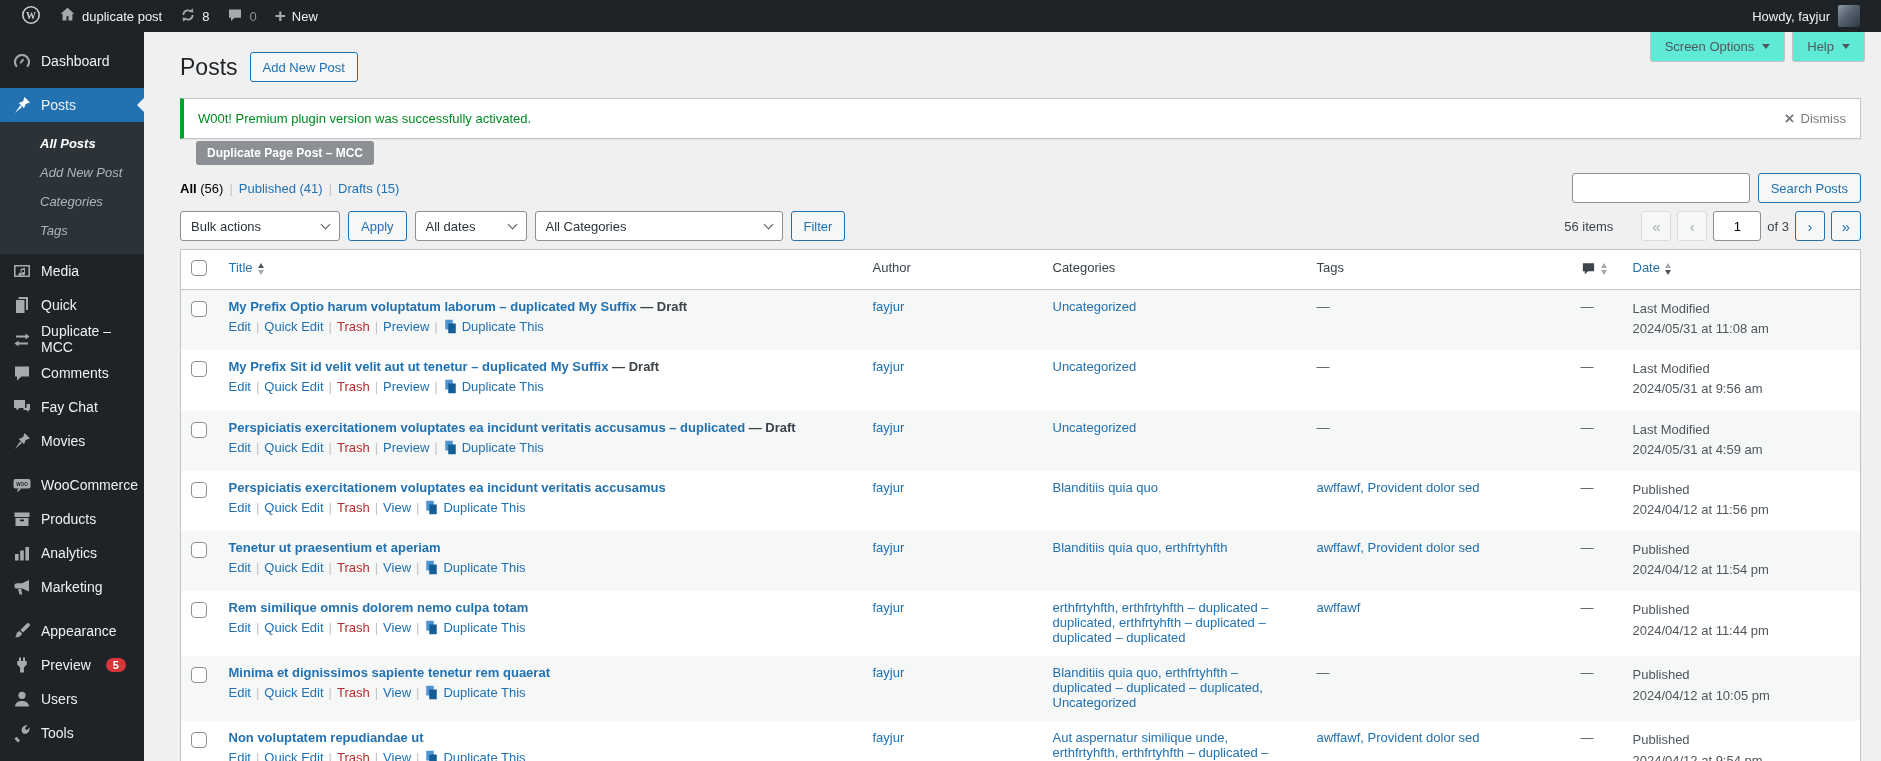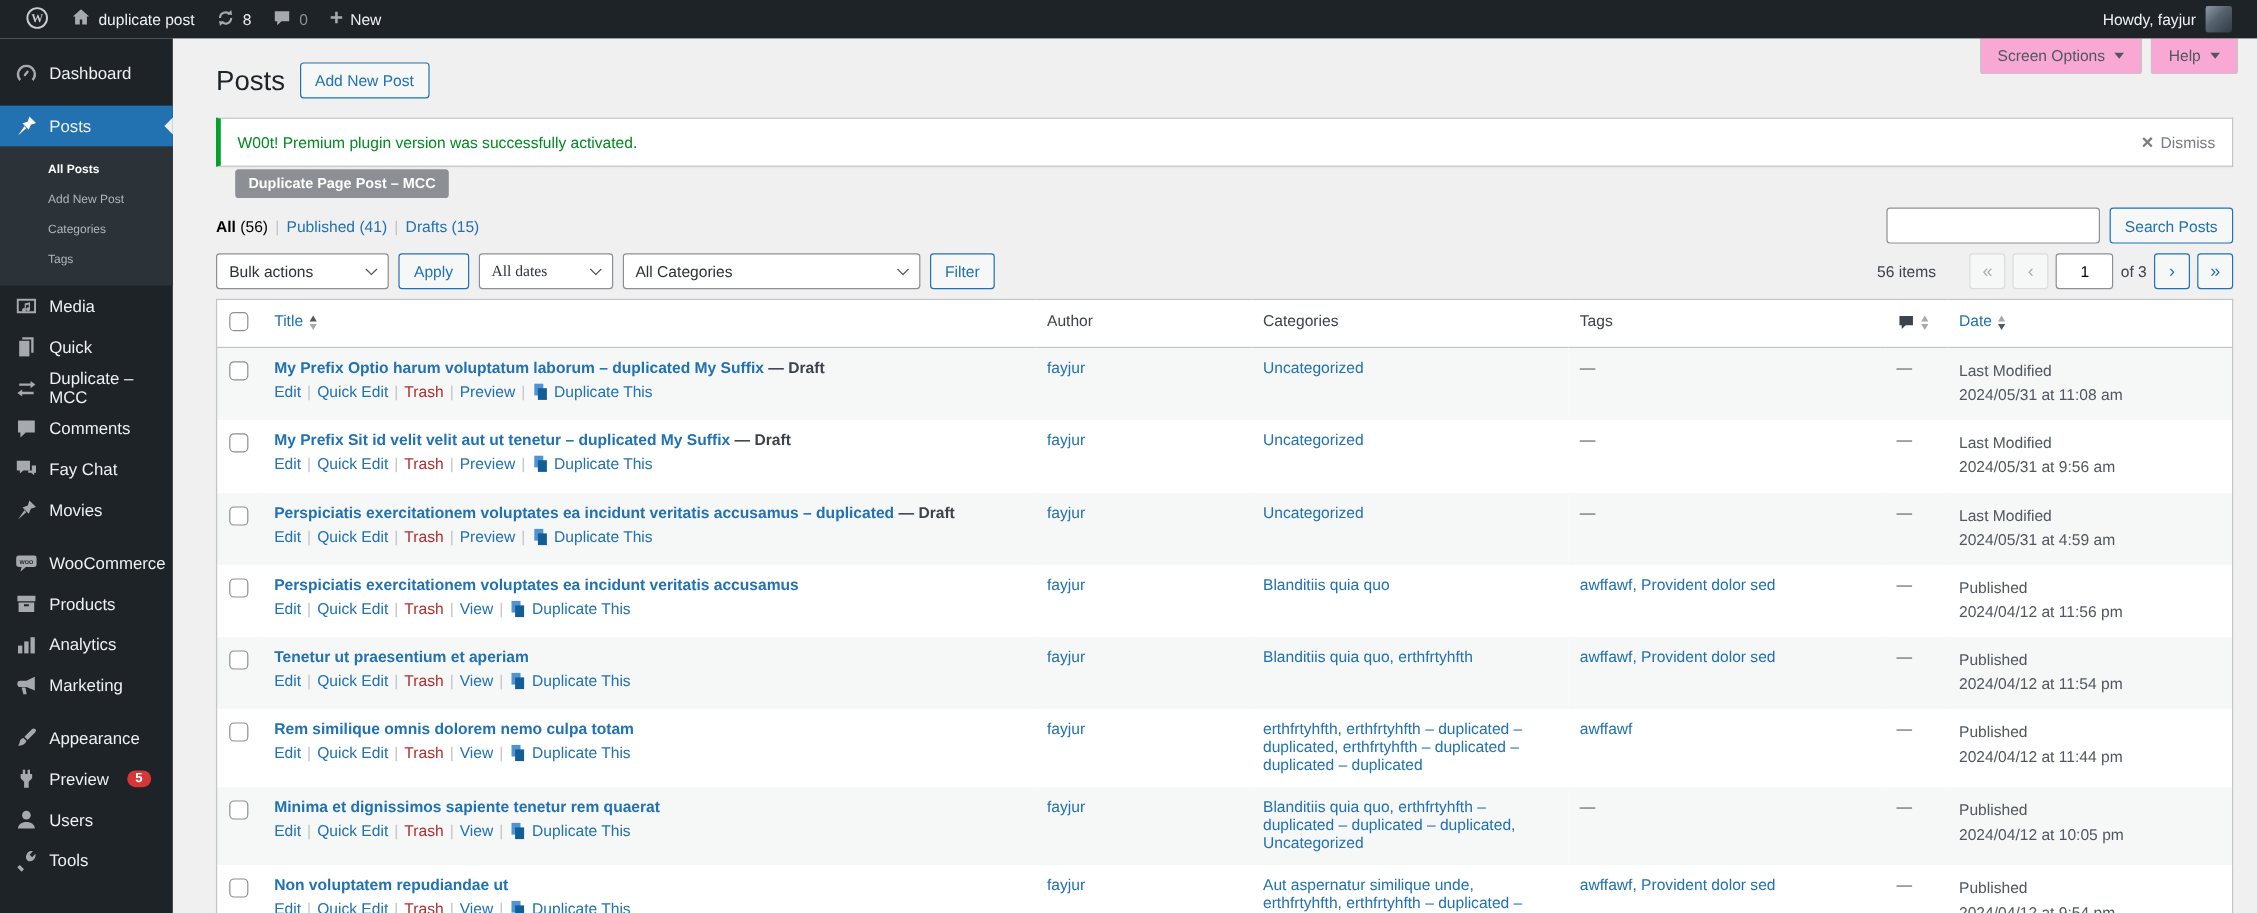--- a/index.html
+++ b/index.html
@@ -21,29 +21,29 @@
   
   .sidebar { position:absolute; top:32px; left:0; bottom:0; width:144px; background:#1d2327; padding-top:12px; }
   .menu-item { height:34px; display:flex; align-items:center; padding:0 12px; gap:9px; font-size:14px; color:#f0f0f1; cursor:pointer; position:relative; }
   .menu-item .micon { width:20px; height:20px; display:inline-flex; color:#a7aaad; flex:none; }
   .menu-item .micon svg { fill:currentColor; width:20px; height:20px; }
   .menu-item.active { background:#2271b1; }
   .menu-item.active .micon { color:#fff; }
   .menu-item.active::after { content:""; position:absolute; right:0; top:50%; margin-top:-7px;
     border:7px solid transparent; border-right:7px solid #f0f0f1; border-left:none; }
   .submenu { background:#2c3338; padding:7px 0 9px; }
-  .submenu-item { padding:7px 12px 7px 40px; font-size:10px; color:#b0b5ba; cursor:pointer; }
+  .submenu-item { padding:7px 12px 7px 40px; font-size:13px; color:#b0b5ba; cursor:pointer;font-style:italic; }
   .submenu-item.current { color:#fff; font-weight:bold; }
   .menu-sep { height:10px; }
   .count-badge { background:#d63638; color:#fff; font-size:11px; font-weight:bold; border-radius:9px; padding:1px 7px; margin-left:6px; }
 
   
   .content { position:absolute; top:32px; left:160px; right:0; bottom:0; padding:10px 20px 0; }
   .screen-meta { position:absolute; top:0; right:16px; display:flex; gap:7px; }
-  .meta-box { background:#f9a8d4; border:1px solid #c3c4c7; border-top:none; border-radius:0 0 3px 3px;
+  .meta-box { background:#5eead4; border:1px solid #c3c4c7; border-top:none; border-radius:0 0 3px 3px;
     padding:7px 14px; color:#50575e; display:flex; align-items:center; gap:8px; cursor:pointer; }
   .caret-down { width:0; height:0; border:4px solid transparent; border-top:5px solid #50575e; margin-top:4px; }
 
   .page-header { display:flex; align-items:center; gap:12px; margin:8px 0 14px; height:34px; }
   h1.page-title { font-size:23px; font-weight:400; color:#1d2327; }
   .btn { display:inline-flex; align-items:center; justify-content:center; background:#f6f7f7; border:1px solid #2271b1;
     color:#2271b1; border-radius:3px; height:30px; padding:0 12px; cursor:pointer; font-size:13px; }
 
   .notice { background:#fff; border:1px solid #c3c4c7; border-left:4px solid #00a32a; box-shadow:0 1px 1px rgba(0,0,0,.04);
     padding:11px 14px; display:flex; justify-content:space-between; align-items:center; }
@@ -64,21 +64,21 @@
   .search-box { display:flex; gap:8px; align-items:flex-end; }
   .txt-input { height:30px; border:1px solid #8c8f94; border-radius:3px; background:#fff; padding:0 8px; font-size:13px; font-family:inherit; }
   .search-input { width:178px; }
 
   .controls-row { display:flex; justify-content:space-between; align-items:center; margin:8px 0 8px; }
   .controls-left { display:flex; gap:8px; align-items:center; }
   .wp-select { display:inline-flex; align-items:center; justify-content:space-between; gap:10px; height:30px;
     border:1px solid #8c8f94; border-radius:3px; background:#fff; padding:0 10px; color:#2c3338; cursor:pointer; }
   .chev { width:7px; height:7px; border-right:1.8px solid #50575e; border-bottom:1.8px solid #50575e;
     transform:rotate(45deg); margin-top:-4px; flex:none; }
-  .sel-bulk { width:144px; } .sel-dates { width:112px;font-family:Liberation Serif, serif; } .sel-cats { width:248px; }
+  .sel-bulk { width:160px; } .sel-dates { width:112px; } .sel-cats { width:248px; }
 
   .pagination { display:flex; align-items:center; gap:6px; color:#3c434a; }
   .pg-btn { width:30px; height:30px; display:inline-flex; align-items:center; justify-content:center; border-radius:3px;
     font-size:15px; cursor:pointer; }
   .pg-disabled { background:#f6f7f7; border:1px solid #dcdcde; color:#a7aaad; cursor:default; }
   .pg-active { background:#f6f7f7; border:1px solid #2271b1; color:#2271b1; }
   .pg-current { width:48px; text-align:center; }
   .pg-total { margin-right:22px; }
 
   

